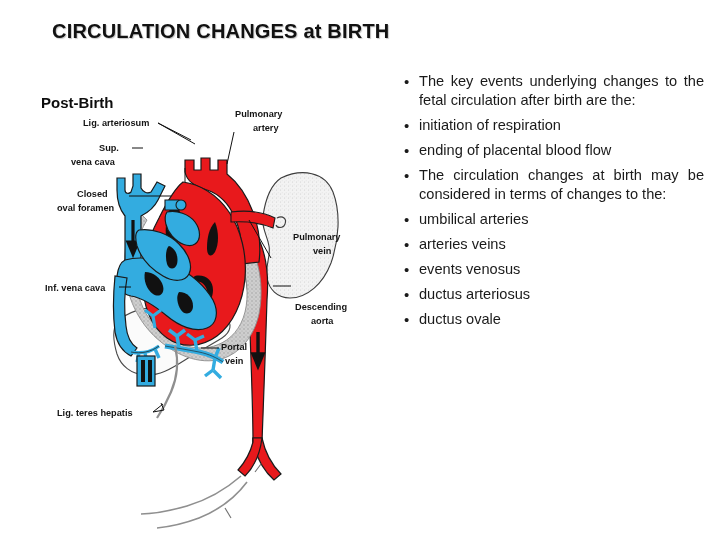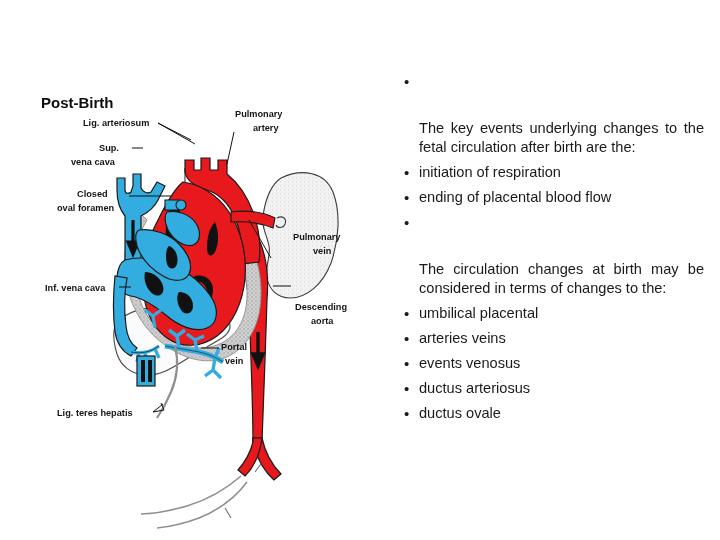--- a/index.html
+++ b/index.html
@@ -48,21 +48,21 @@
     line-height: 19px;
     color: #1a1a1a;
     text-align: left;
   }
   .bullet-text {
     flex: 1 1 auto;
     font-size: 14.6px;
     line-height: 19px;
     color: #1a1a1a;
   }
-  .bullet-text.justify { text-align: justify; margin-top: 47px; }
+  .bullet-text.justify { text-align: justify; }
 
   
   #diagram {
     position: absolute;
     left: 0px;
     top: 60px;
     width: 400px;
     height: 470px;
     padding-left: 19px;
   }
@@ -84,20 +84,21 @@
     stroke: #111111;
     stroke-width: 1;
     fill: none;
   }
 </style>
 </head>
 <body>
 
 <div id="slide">
 
+  <div id="slide-title">CIRCULATION CHANGES at BIRTH</div>
 
   <div id="diagram">
     <svg width="400" height="470" viewBox="0 0 400 470" xmlns="http://www.w3.org/2000/svg">
 
       <defs>
         <pattern id="speckle" width="4" height="4" patternUnits="userSpaceOnUse">
           <rect width="4" height="4" fill="#cecece"></rect>
           <circle cx="1" cy="1" r="0.7" fill="#9a9a9a"></circle>
           <circle cx="3" cy="3" r="0.6" fill="#a8a8a8"></circle>
         </pattern>
@@ -299,21 +300,21 @@
     <div class="bullet-row">
       <span class="bullet-dot">•</span>
       <span class="bullet-text">ending of placental blood flow</span>
     </div>
     <div class="bullet-row">
       <span class="bullet-dot">•</span>
       <span class="bullet-text justify">The circulation changes at birth may be considered in terms of changes to the:</span>
     </div>
     <div class="bullet-row">
       <span class="bullet-dot">•</span>
-      <span class="bullet-text">umbilical placental</span>
+      <span class="bullet-text">umbilical arteries</span>
     </div>
     <div class="bullet-row">
       <span class="bullet-dot">•</span>
       <span class="bullet-text">arteries veins</span>
     </div>
     <div class="bullet-row">
       <span class="bullet-dot">•</span>
       <span class="bullet-text">events venosus</span>
     </div>
     <div class="bullet-row">

